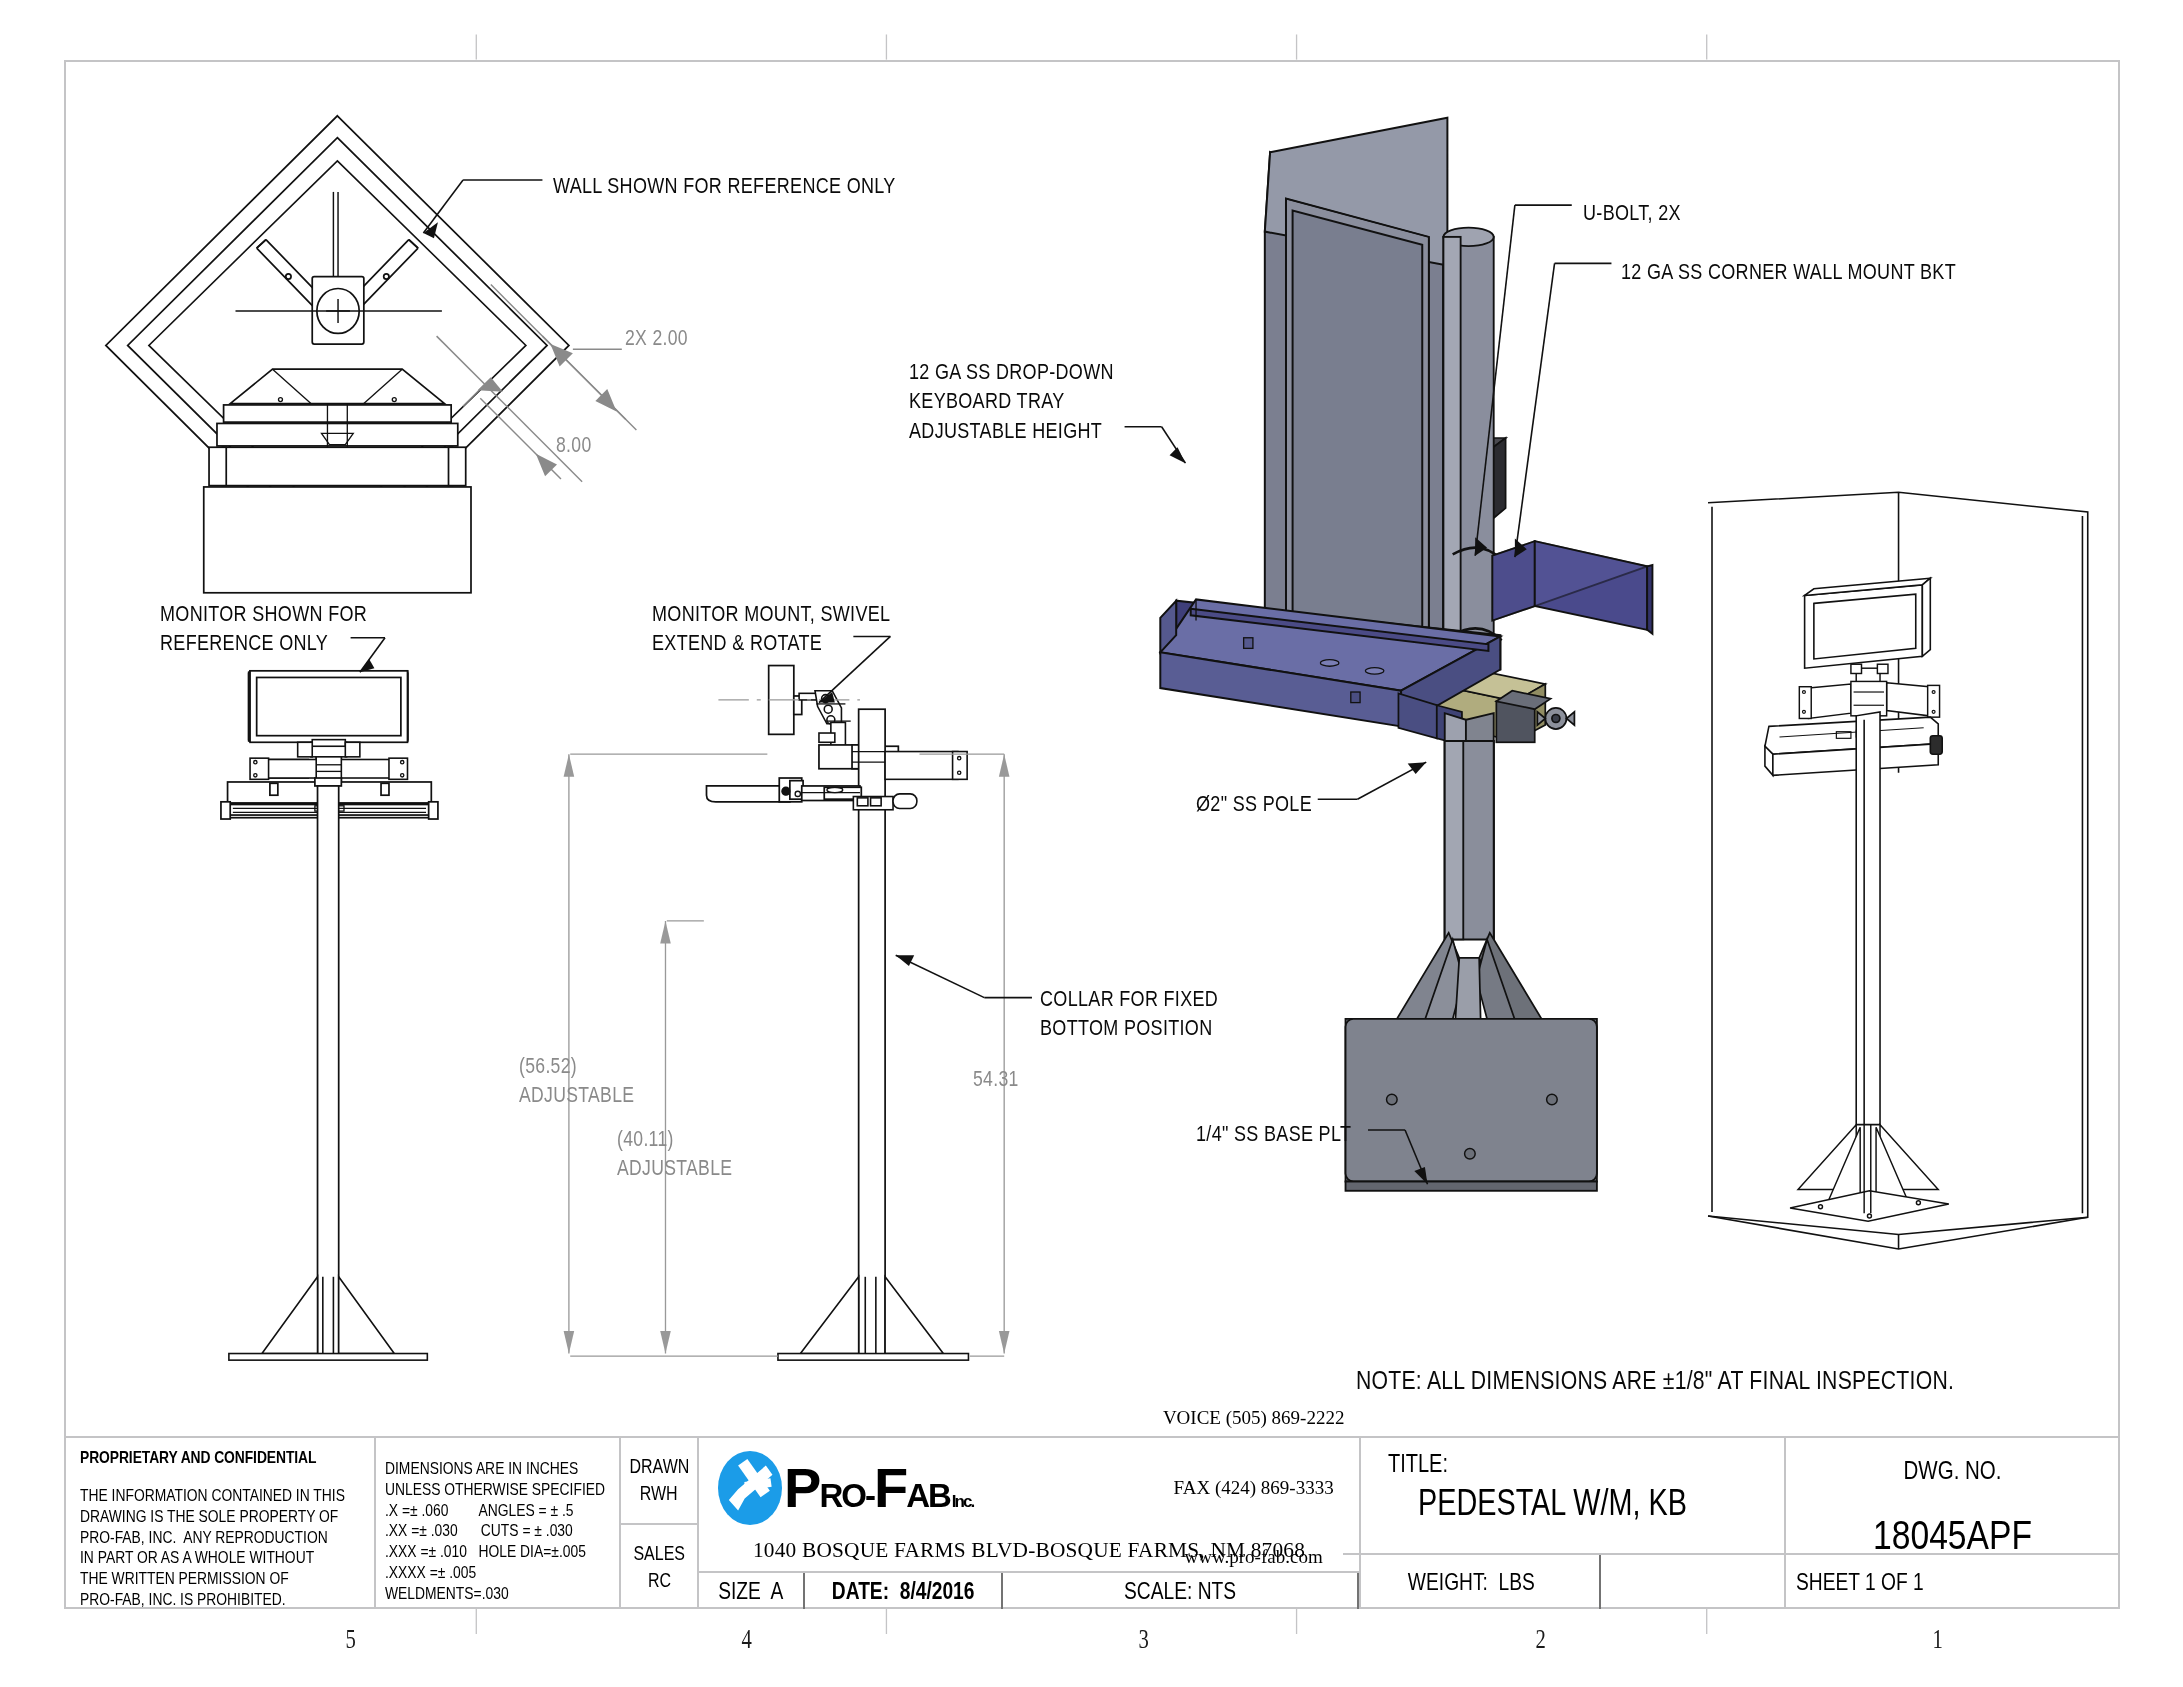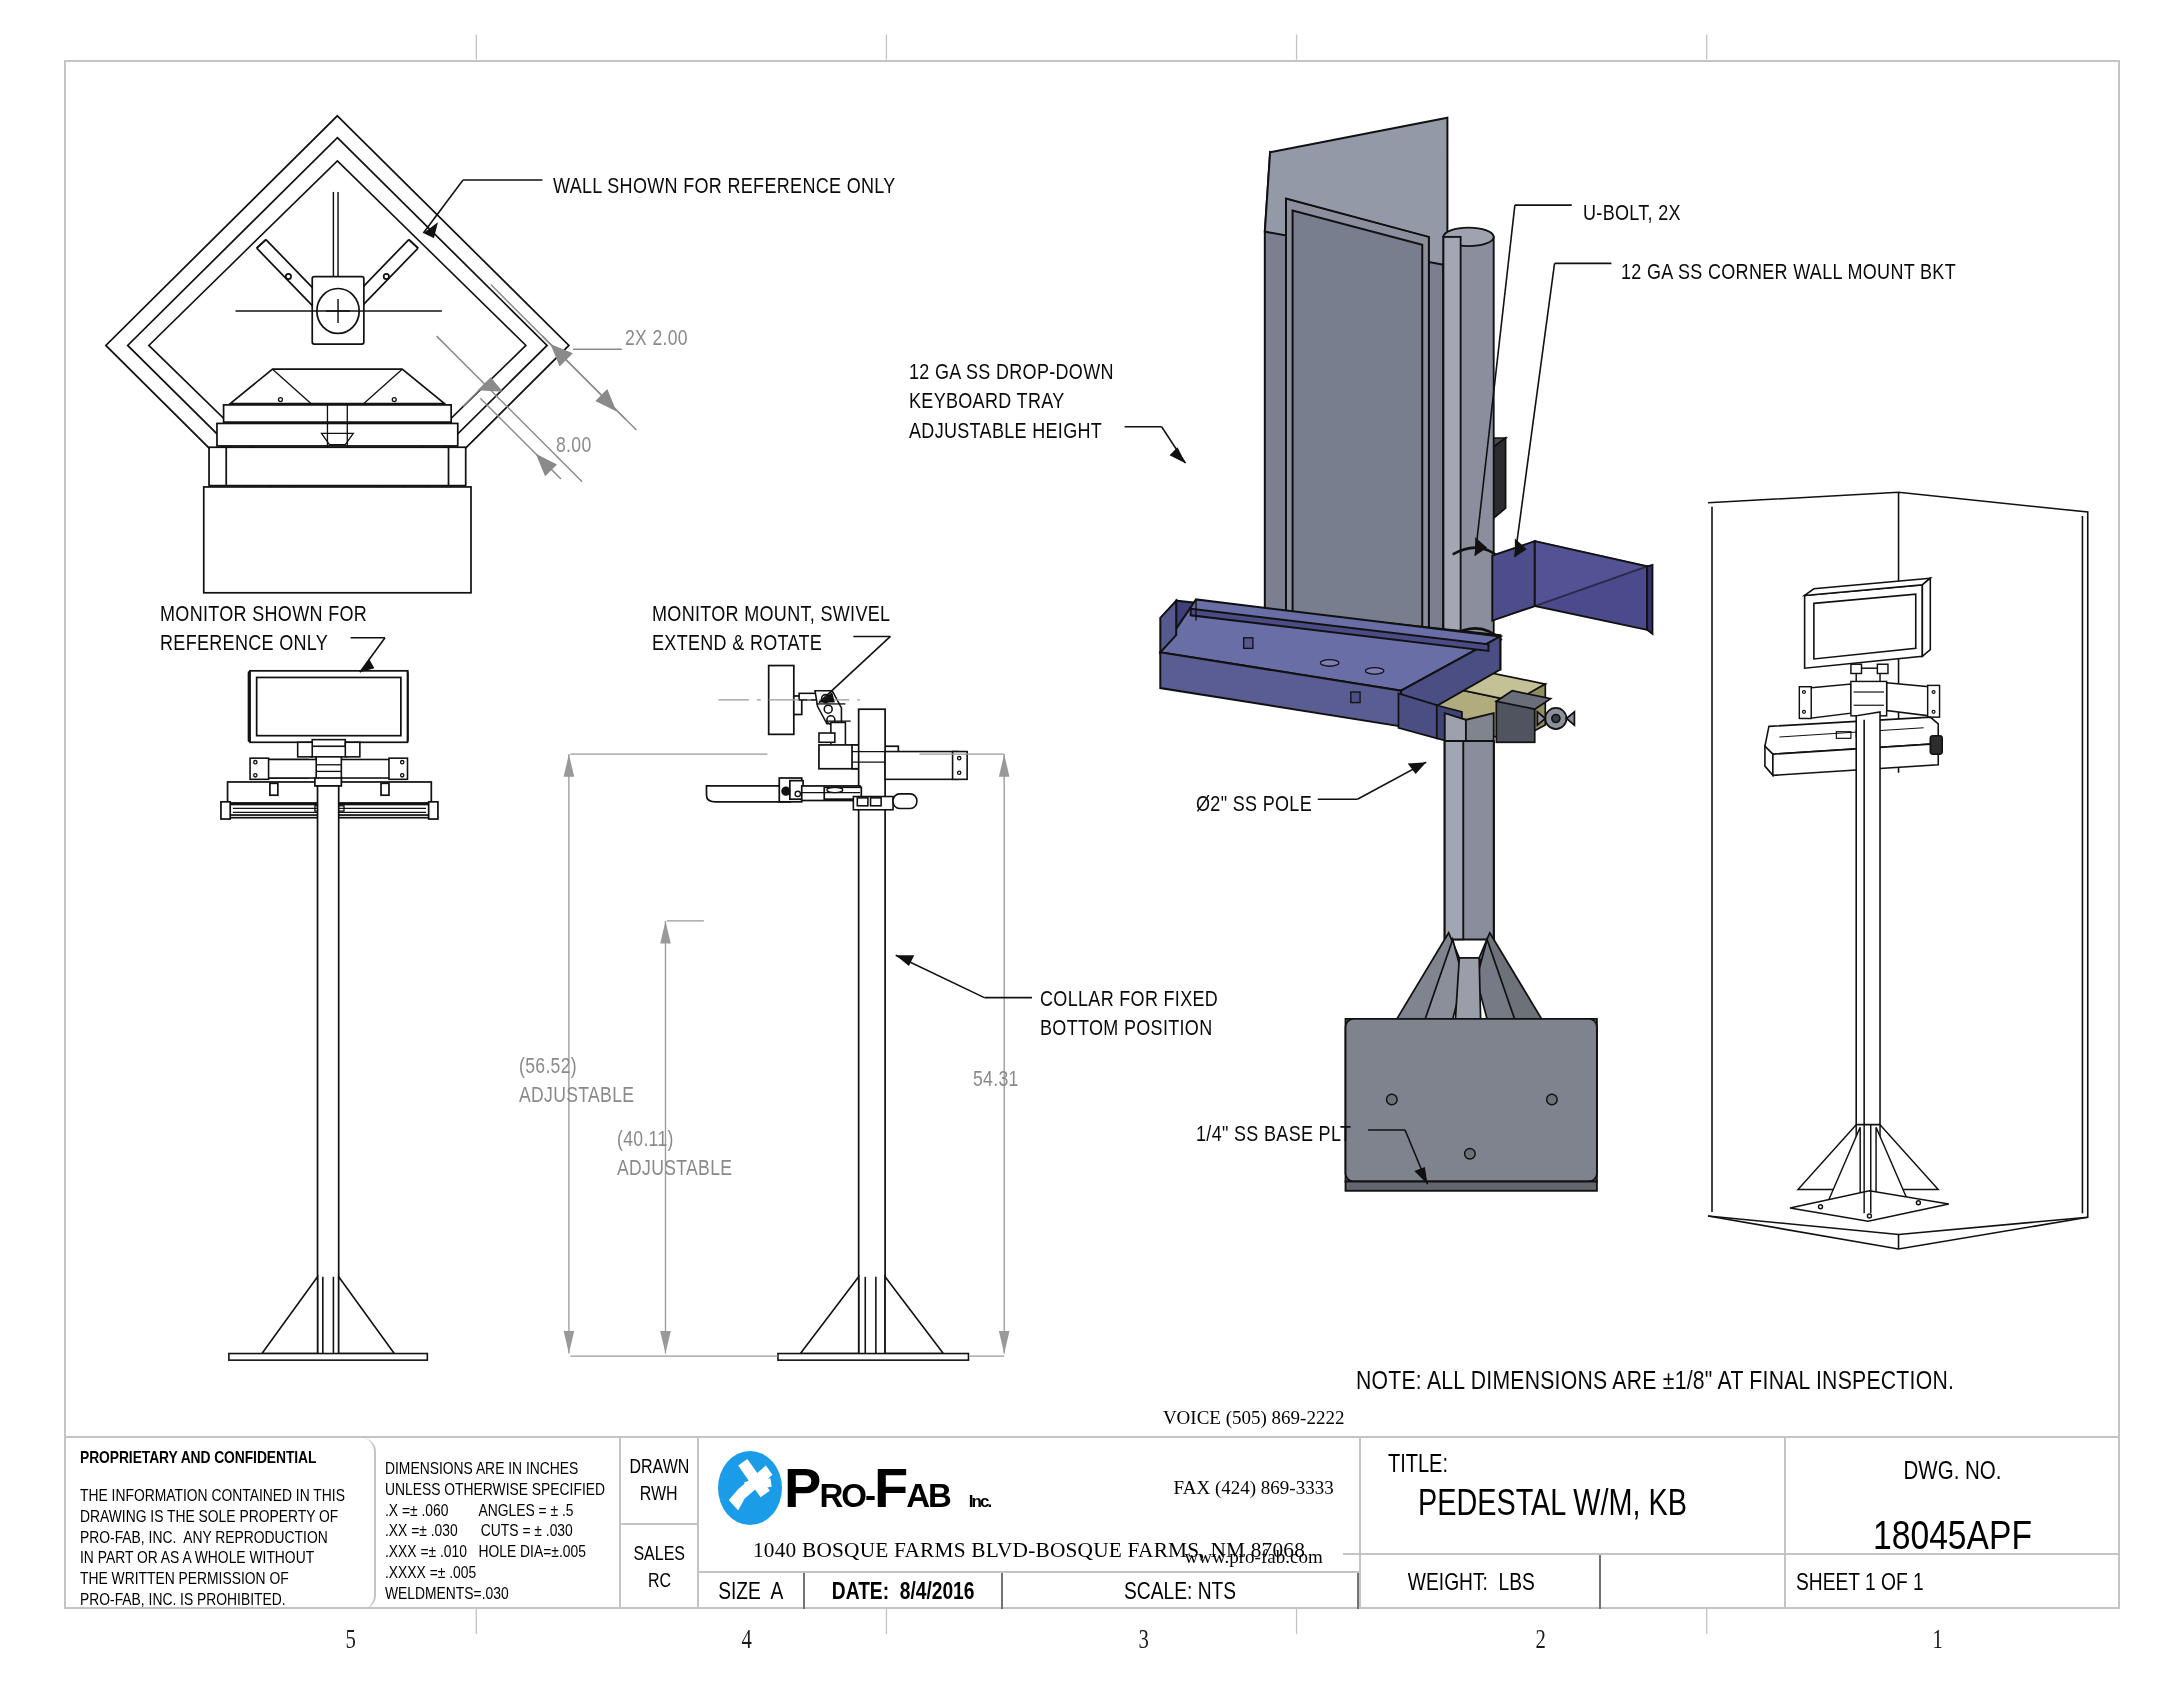--- a/index.html
+++ b/index.html
@@ -46,21 +46,21 @@
   svg.layer { position: absolute; left: 0; top: 0; overflow: visible; }
 
   
   .tb {
     position: absolute; left: 65px; top: 1436px;
     width: 2054px; height: 173px;
     border-top: 2.6px solid #c4c4c6;
     display: flex;
   }
   .tb-cell { position: relative; border-right: 2px solid #c4c4c6; }
-  .tb-prop  { width: 311px; padding: 9.3px 9.3px 0 14.6px; border-radius: 14px; }
+  .tb-prop  { width: 311px; padding: 9.3px 9.3px 0 14.6px; }
   .tb-dims  { width: 245px; padding: 20px 5.3px 0 9.3px; }
   .tb-who   { width: 78px; display: flex; flex-direction: column; }
   .tb-logo  { width: 662px; display: flex; flex-direction: column; }
   .tb-title { width: 425px; padding: 10.6px 0 0 26.5px; }
   .tb-dwg   { flex: 1; border-right: none; padding-top: 18px; text-align: center; }
 
   .tb-txt {
     font-family: "Liberation Sans", sans-serif;
     font-size: 16.5px; color: #000; line-height: 1.26;
     white-space: pre; transform: scaleX(0.84); transform-origin: left top;
@@ -95,21 +95,21 @@
     width: 64px; height: 74px; border-radius: 50%;
     background: #1b9ce8; position: relative; flex: none;
     margin-left: 18.5px; overflow: hidden;
   }
   .wordmark {
     font-family: "Liberation Sans", sans-serif; font-weight: bold;
     font-size: 56px; letter-spacing: -2px; color: #000;
     margin-left: 2.6px; line-height: 1;
   }
   .wordmark .sm { font-size: 33px; }
-  .inc { font-size: 17px; font-weight: bold; vertical-align: baseline; margin-left: 19px; }
+  .inc { font-size: 17px; font-weight: bold; vertical-align: baseline; margin-left: 2px; }
   .contact {
     font-family: "Liberation Serif", serif; font-size: 19px;
     text-align: center; line-height: 1.22; margin-left: auto;
     margin-right: 14.6px; white-space: pre;
   }
   .title-lab { font-size: 25px; transform: scaleX(0.80); transform-origin: left top; }
   .title-val { font-size: 36px; margin-top: 4px; margin-left: 30px;
                transform: scaleX(0.80); transform-origin: left top; white-space: pre; }
   .dwg-lab { font-size: 25px; transform: scaleX(0.82); }
   .dwg-val { font-size: 41px; margin-top: 26.5px; transform: scaleX(0.82); }

